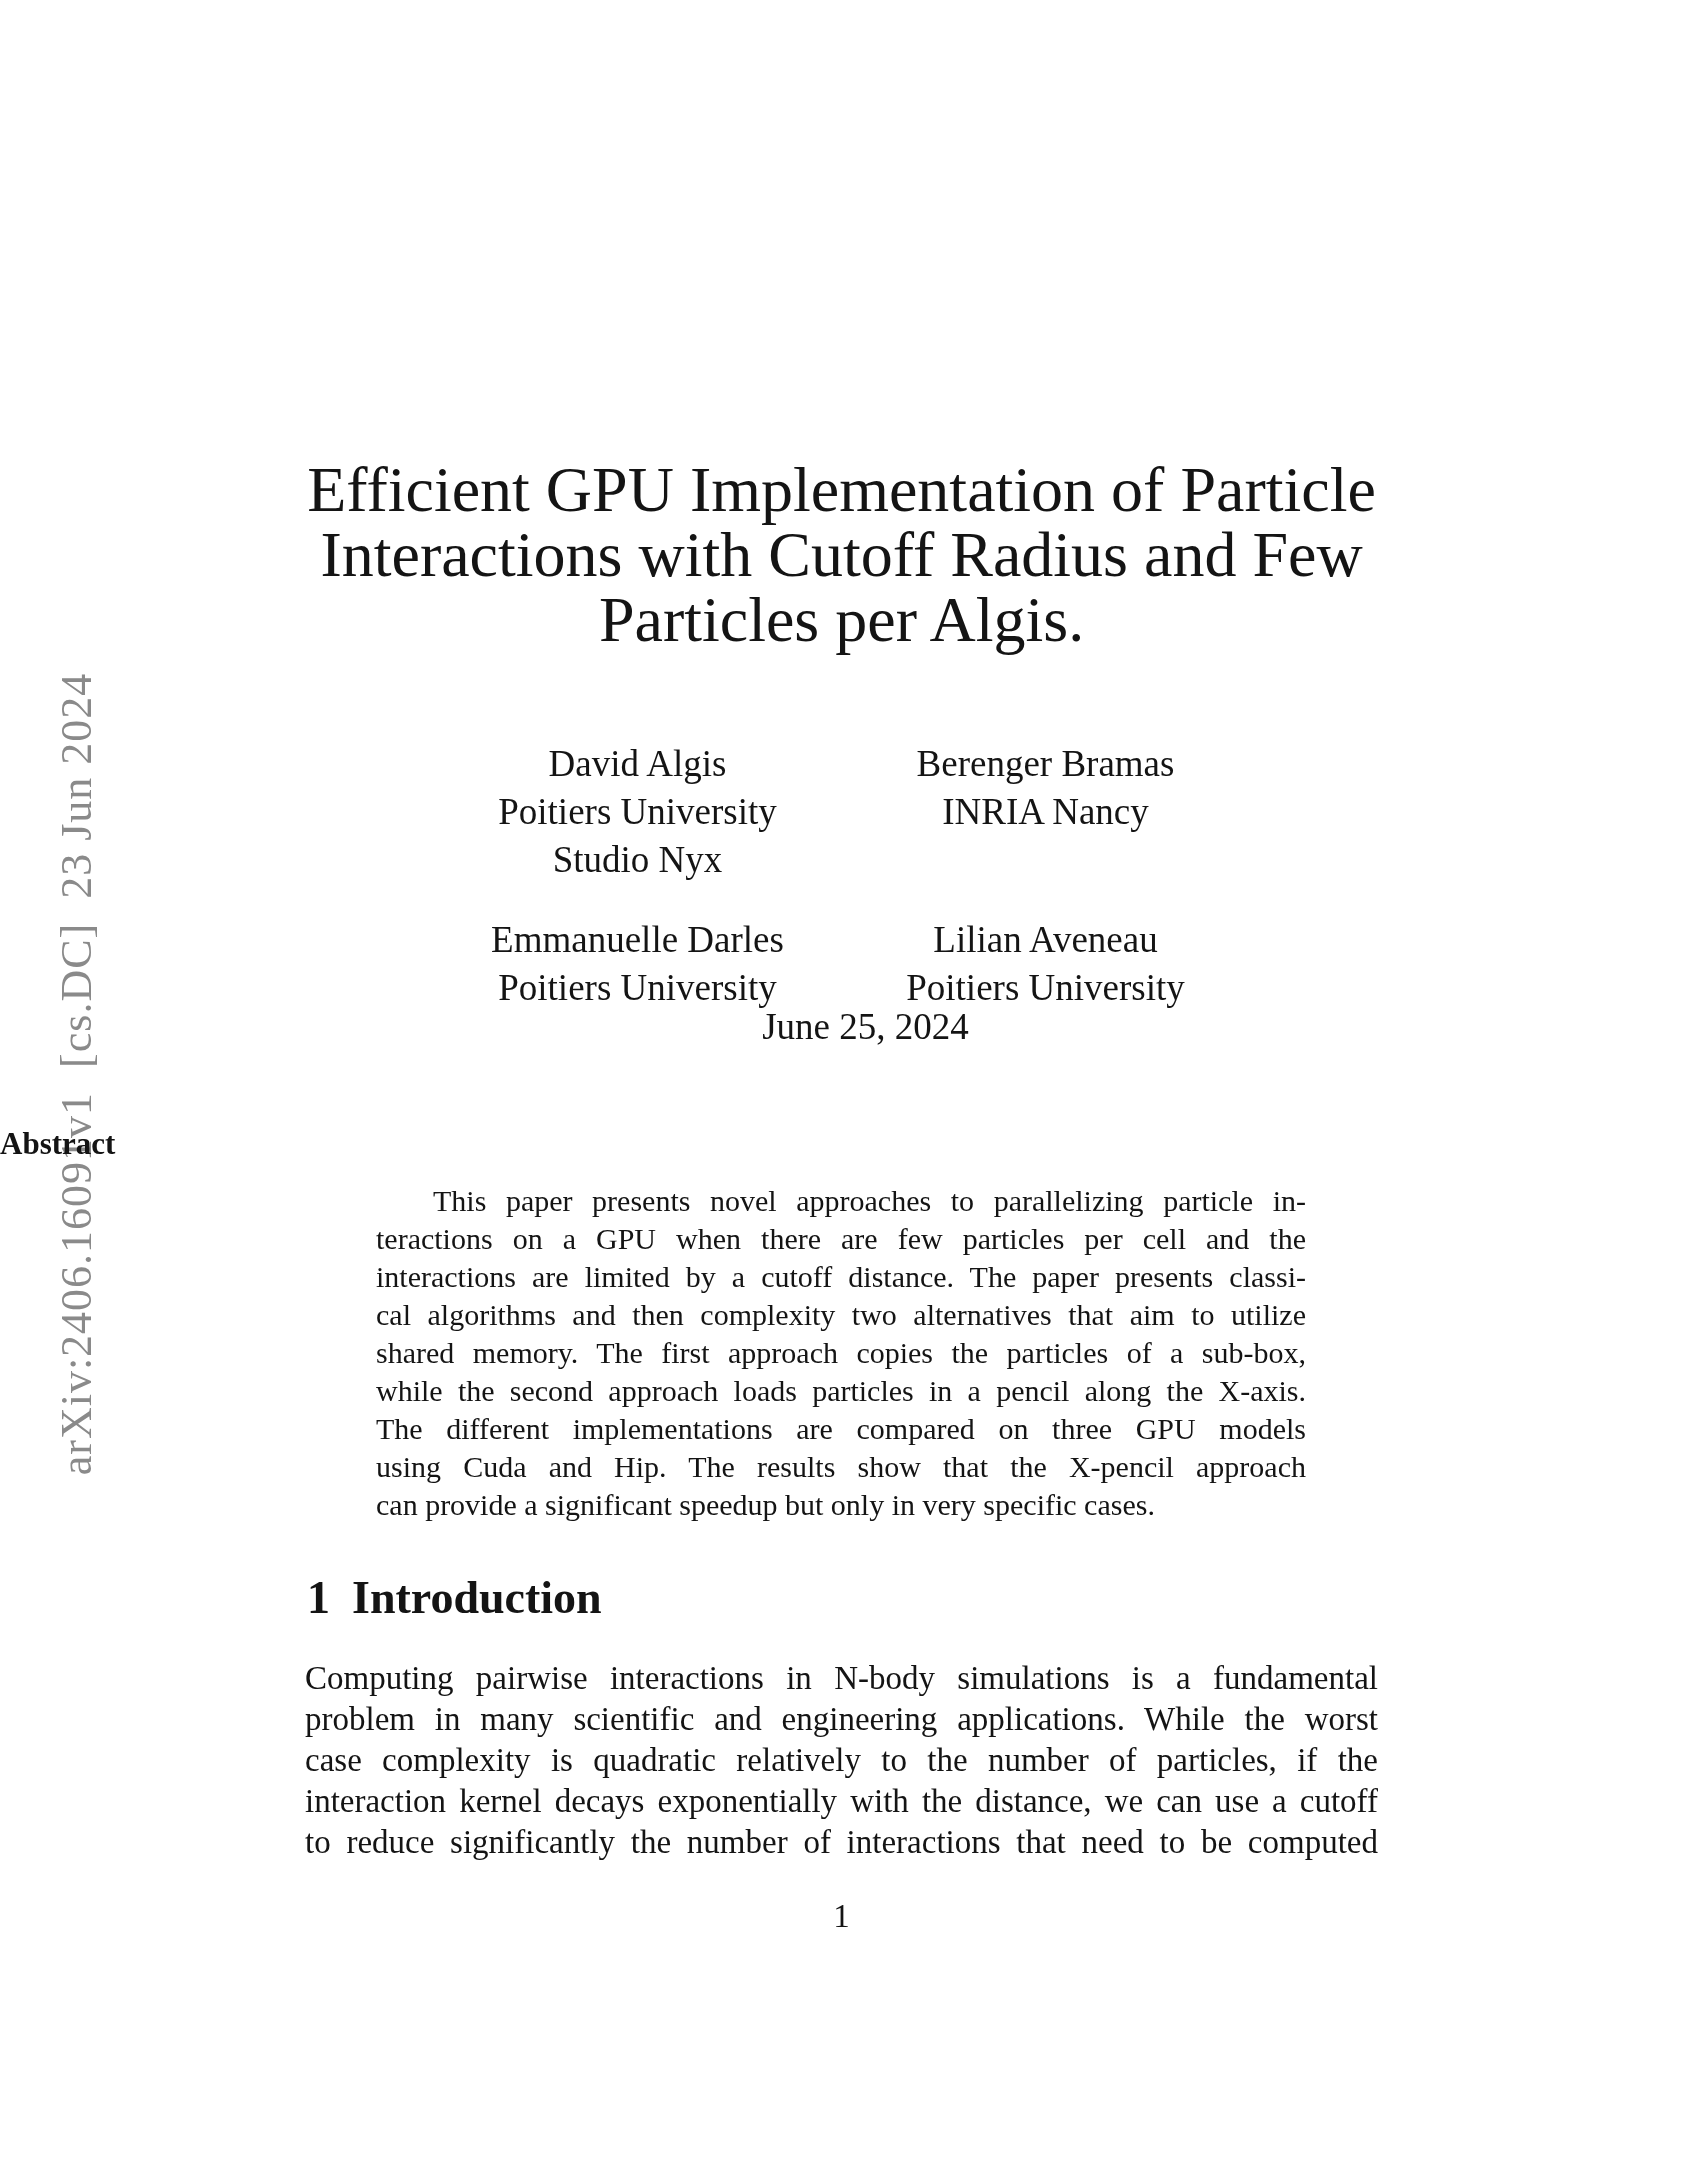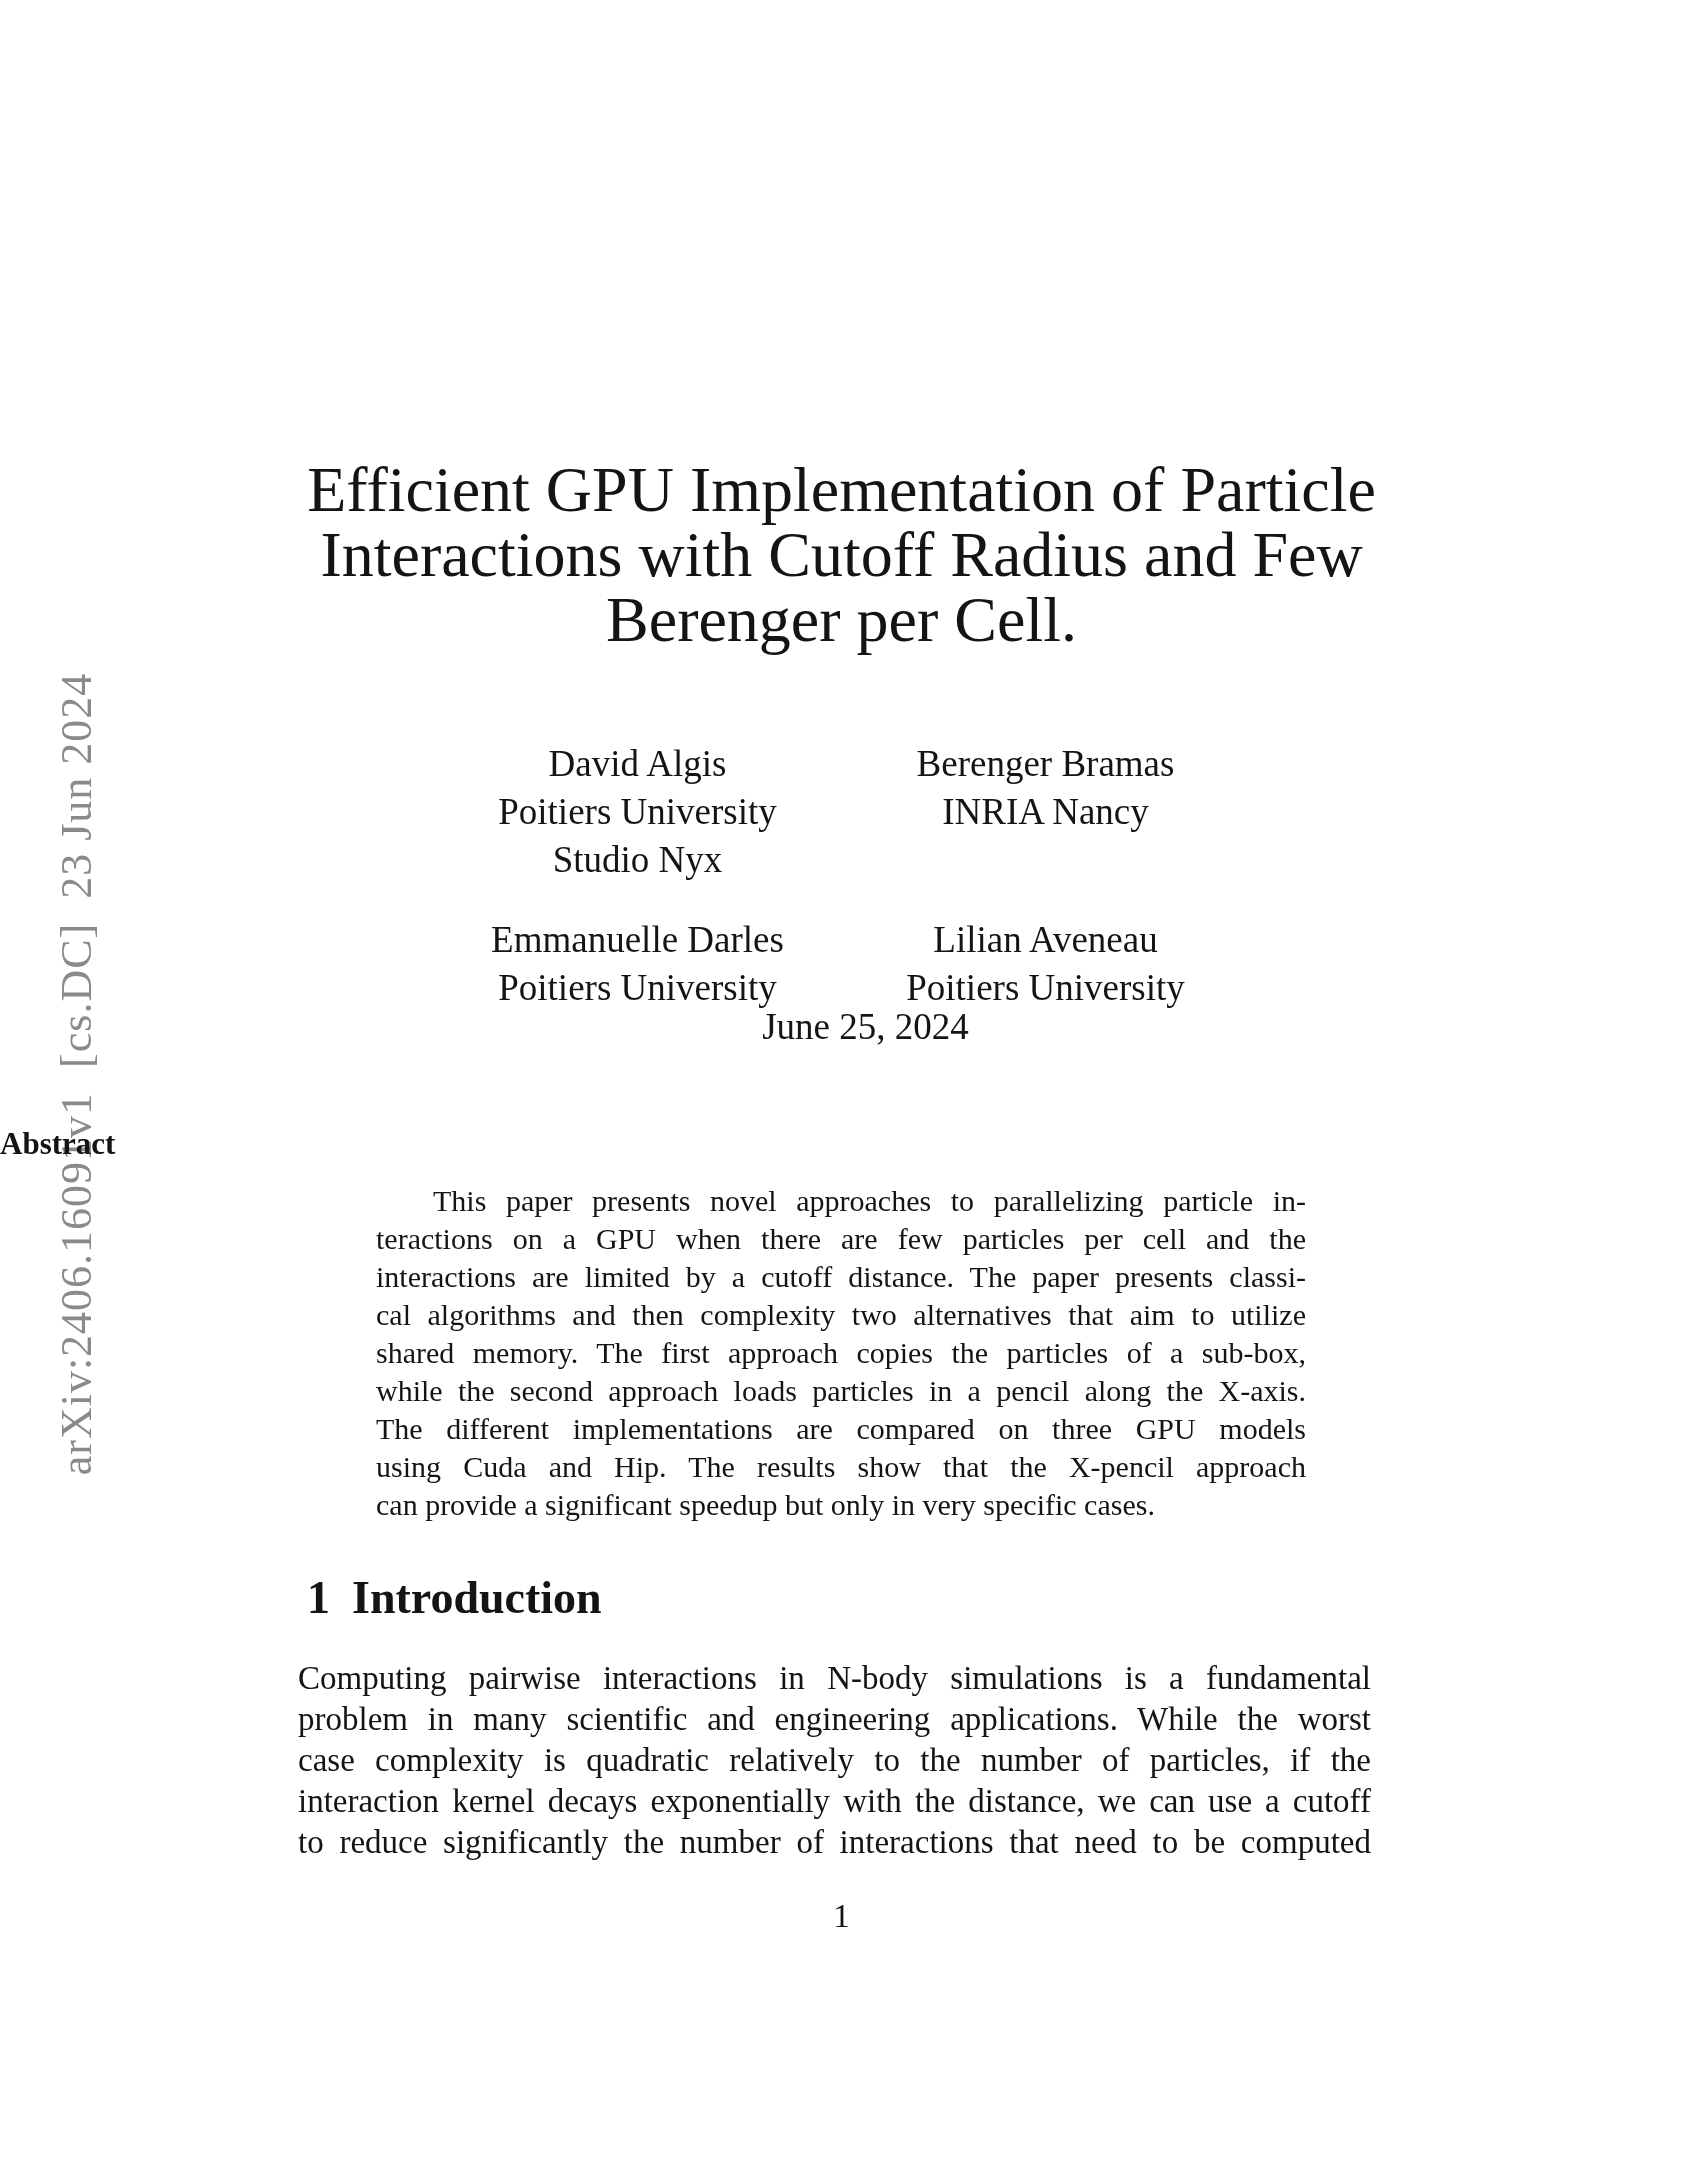--- a/index.html
+++ b/index.html
@@ -113,21 +113,21 @@
     font-size: 46px;
     font-weight: bold;
     line-height: 51px;
   }
   .section-number { width: 45px; }
 
   
   .intro-body {
     position: absolute;
     top: 1658px;
-    left: 298px;
+    left: 305px;
     width: 1073px;
     font-size: 33px;
   }
   .intro-body .line {
     line-height: 41px;
     height: 41px;
   }
 
   
   .page-number {
@@ -142,21 +142,21 @@
 </head>
 <body>
 
 <div class="page">
 
   <div class="arxiv-stamp">arXiv:2406.16091v1  [cs.DC]  23 Jun 2024</div>
 
   <div class="title-block">
     <div class="title-line">Efficient GPU Implementation of Particle</div>
     <div class="title-line">Interactions with Cutoff Radius and Few</div>
-    <div class="title-line">Berenger per Cell.</div>
+    <div class="title-line">Particles per Algis.</div>
   </div>
 
   <div class="authors-row authors-row-1">
     <div class="author-col">
       <div>David Algis</div>
       <div>Poitiers University</div>
       <div>Studio Nyx</div>
     </div>
     <div class="author-col">
       <div>Berenger Bramas</div>

